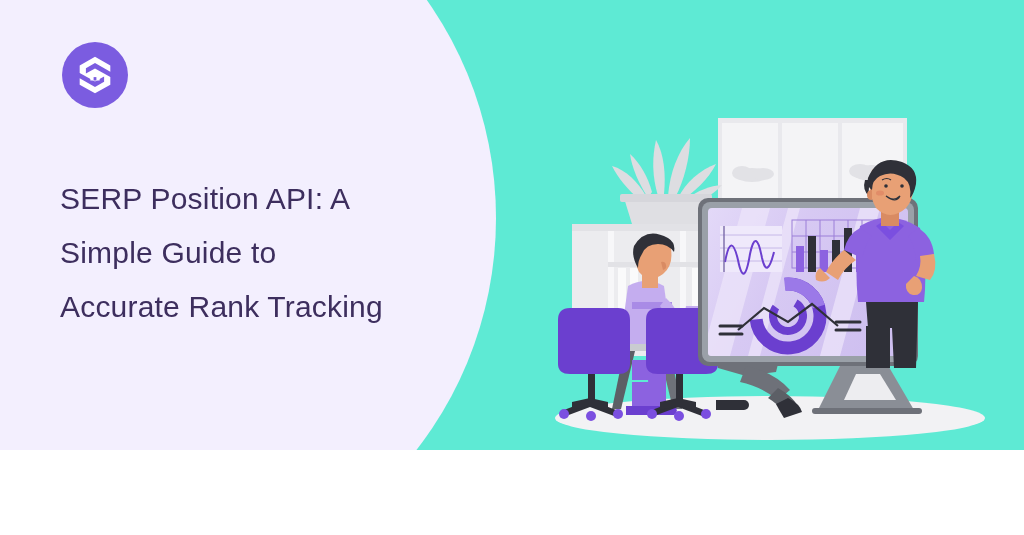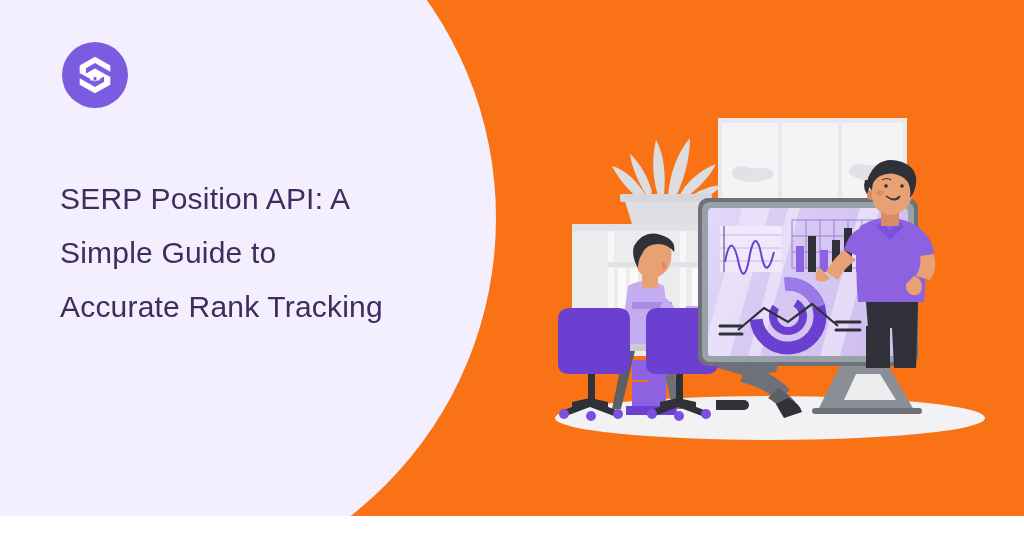--- a/index.html
+++ b/index.html
@@ -8,22 +8,22 @@
     background:#ffffff;
     font-family:"Liberation Sans", sans-serif;
     overflow:hidden;
     position:relative;
   }
 
   
   #banner {
     position:relative;
     width:1024px;
-    height:516px;
-    background:#f97316;
+    height:450px;
+    background:#5eead4;
     overflow:hidden;
   }
 
   
   .blob {
     position:absolute;
     left:-260px;
     top:-160px;
     width:756px;
     height:756px;

